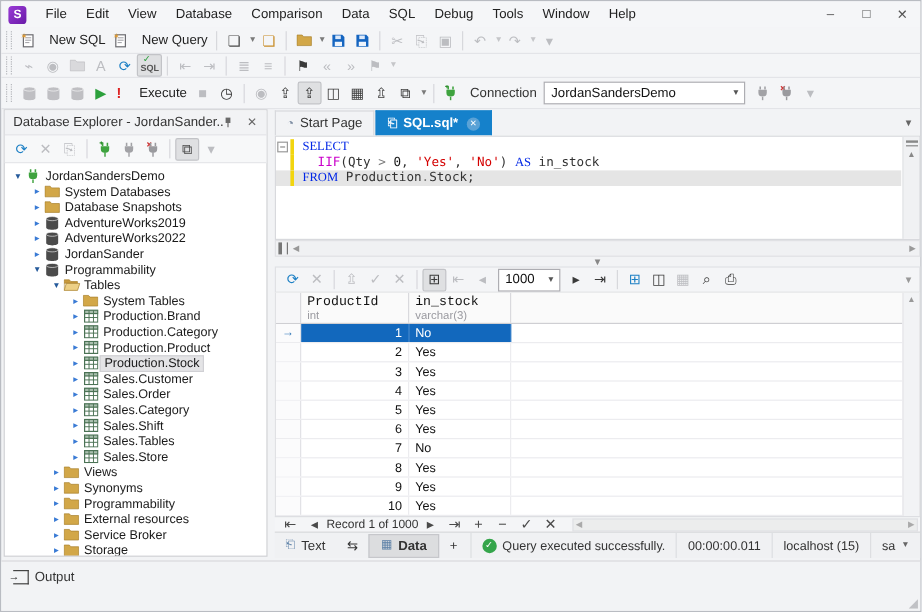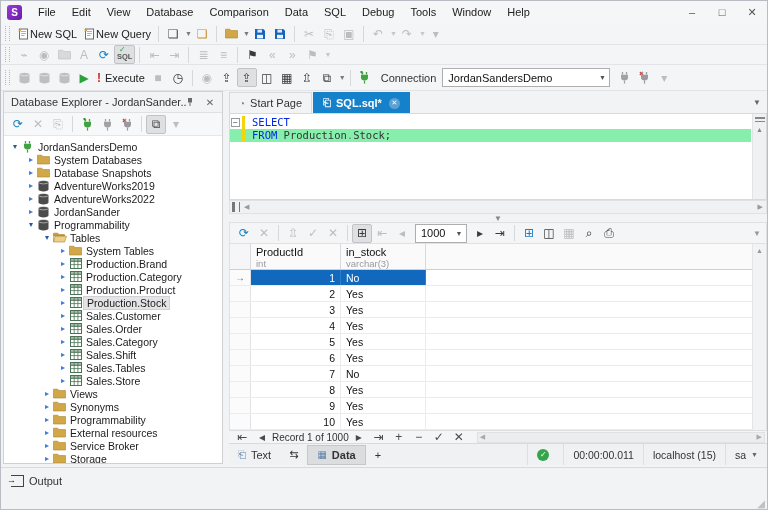--- a/index.html
+++ b/index.html
@@ -15,21 +15,21 @@
   .wc { width:30px; height:21px; display:flex; align-items:center; justify-content:center; color:#555; font-size:11px; }
 
   
   .tbar { position:absolute; left:0; right:0; display:flex; align-items:center; background:#f4f5f7; border-bottom:1px solid #e3e4e8; padding-left:2px; }
   .tb1 { top:22px; height:22px; }
   .tb2 { top:44px; height:20px; }
   .tb3 { top:64px; height:26px; }
   .grip { width:5px; height:15px; margin:0 4px 0 2px; border-left:1px dotted #b6b8bd; border-right:1px dotted #b6b8bd; }
   .tsep { width:1px; height:16px; background:#d7d8dc; margin:0 4px; }
   .tbtn { height:19px; min-width:20px; padding:0 2px; display:flex; align-items:center; justify-content:center; font-size:12px; color:#4a4a4a; border:1px solid transparent; border-radius:2px; position:relative; }
-  .tbtn .lbl { font-size:11px; margin-left:0; color:#222; }
+  .tbtn .lbl { font-size:11px; margin-left:11px; color:#222; }
   .tbtn.dis { color:#bcbdc1; }
   .tbtn.blue { color:#1b7fc4; }
   .tbtn.green { color:#2ca03c; }
   .tbtn.dark { color:#3a3a3a; }
   .tbtn.amber { color:#c98f2d; }
   .tbtn.pr { background:#dfe0e2; border-color:#c2c3c7; }
   .caret { font-size:7px; color:#7a7a7a; margin-left:2px; }
   .caret.dis { color:#c5c6c9; }
   .bang { color:#d22; font-weight:bold; margin-right:4px; font-size:12px; }
   .combo { height:19px; background:#fff; border:1px solid #adadb2; display:flex; align-items:center; font-size:11px; padding-left:5px; color:#111; }
@@ -60,41 +60,41 @@
   .etab { height:21px; display:flex; align-items:center; padding:0 9px; font-size:11px; color:#333; background:#f2f3f5; border:1px solid #d8d9dd; border-bottom:none; margin-right:1px; }
   .etab.active { background:#1581cb; color:#fff; border-color:#1581cb; font-weight:bold; }
   .etab .ticn { margin-right:5px; font-size:10px; color:#7a8aa0; }
   .etab.active .ticn { color:#eaf3fb; }
   .etab .closex { margin-left:7px; width:11px; height:11px; border-radius:50%; background:#5aa2d6; color:#fff; font-size:7px; display:flex; align-items:center; justify-content:center; }
   .tab-overflow { margin-left:auto; margin-right:6px; color:#666; font-size:8px; align-self:center; }
 
   .editor { position:absolute; left:0; right:0; top:22px; height:87px; background:#fff; border:1px solid #d8d9dd; }
   .code { position:absolute; left:0; top:2px; right:15px; font-family:"DejaVu Sans Mono","Liberation Mono",monospace; font-size:10.5px; line-height:13px; }
   .cline { position:relative; height:13px; white-space:pre; padding-left:22px; }
-  .cline.cur { background:#86efac; }
+  .cline.cur { background:#e5e5e5; }
   .changebar { position:absolute; left:12px; top:0; bottom:0; width:3px; background:#f2d50f; }
   .foldbox { position:absolute; left:1px; top:2px; width:9px; height:9px; border:1px solid #9a9a9a; background:#fff; color:#555; font-size:8px; line-height:7px; text-align:center; }
-  .tok-kw { color:#0026e6; } .tok-fn { color:#ca00ca; } .tok-str { color:#d40000; } .tok-op { color:#7a7a7a; } .tok-num { color:#1a1a1a; }
+  .tok-kw { color:#0026e6;font-family:Liberation Serif, serif; } .tok-fn { color:#ca00ca; } .tok-str { color:#d40000; } .tok-op { color:#7a7a7a; } .tok-num { color:#1a1a1a; }
   .evscroll { position:absolute; right:0; top:0; bottom:0; width:14px; background:#f0f1f3; border-left:1px solid #e2e3e6; display:flex; flex-direction:column; align-items:center; }
   .evscroll .splith { width:10px; height:5px; border-top:2px solid #888; border-bottom:1px solid #888; margin:3px 0 4px; }
   .evscroll .arr { font-size:7px; color:#888; }
   .ehscroll { position:absolute; left:0; right:0; top:109px; height:14px; background:#f0f1f3; border:1px solid #e0e1e4; display:flex; align-items:center; }
   .ehscroll .hsplit { width:8px; height:10px; border-left:3px solid #777; border-right:1px solid #777; margin:0 4px 0 2px; }
   .ehscroll .arr { font-size:7px; color:#999; }
   .ehscroll .arr.r { margin-left:auto; margin-right:3px; }
   .vsplit { position:absolute; left:0; right:0; top:123px; height:8px; display:flex; align-items:center; justify-content:center; color:#888; font-size:8px; }
 
   .rtoolbar { position:absolute; left:0; right:0; top:131px; height:22px; background:#f4f5f7; border:1px solid #e0e1e4; display:flex; align-items:center; padding-left:4px; }
   .rtb-more { margin-left:auto; margin-right:5px; color:#999; font-size:8px; }
 
   .gridarea { position:absolute; left:0; right:0; top:153px; bottom:35px; background:#fff; border-left:1px solid #e0e1e4; border-right:1px solid #e0e1e4; overflow:hidden; }
   .ghead { position:absolute; left:0; right:14px; top:0; height:26px; background:#fafafa; border-bottom:1px solid #cfcfd3; display:flex; }
   .gcorner { width:21px; border-right:1px solid #d9d9dd; background:#f6f6f8; flex:none; }
   .gcol { border-right:1px solid #d9d9dd; padding:2px 5px 0; }
-  .gcol .cn { color:#111; font-size:11px; }
+  .gcol .cn { color:#111; font-size:11px;font-family:Liberation Mono, monospace; }
   .gcol .ct { color:#9a9aa0; font-size:9.5px; }
   .gcol.c1 { width:90px; } .gcol.c2 { width:85px; }
   .grows { position:absolute; left:0; right:14px; top:26px; bottom:0; }
   .grow { height:16px; display:flex; border-bottom:1px solid #ececef; font-size:10.5px; }
   .grow .gut { width:21px; flex:none; border-right:1px solid #e2e2e6; background:#fbfbfc; color:#2e75b6; font-size:10px; display:flex; align-items:center; justify-content:center; }
   .grow .cell { padding:1px 5px; display:flex; align-items:center; border-right:1px solid #ececef; color:#111; }
   .grow .cell.c1 { width:90px; justify-content:flex-end; }
   .grow .cell.c2 { width:85px; }
   .grow.sel .cell { background:#1268bd; color:#fff; border-right-color:#2f7bc7; }
   .gvscroll { position:absolute; right:0; top:0; bottom:0; width:14px; background:#f2f3f5; border-left:1px solid #e4e5e8; text-align:center; }
@@ -722,20 +722,21 @@
         <span class="ticn">⎗</span>
         <span>SQL.sql*</span>
         <span class="closex">✕</span>
       </div>
       <span class="tab-overflow">▼</span>
     </div>
 
     <div class="editor">
       <div class="code" id="code">
           <div class="cline"><span class="changebar"></span><span class="foldbox">−</span><span class="tok-kw">SELECT</span></div>
+          <div class="cline"><span class="changebar"></span><span>  </span><span class="tok-fn">IIF</span><span>(Qty </span><span class="tok-op">&gt;</span><span> </span><span class="tok-num">0</span><span>, </span><span class="tok-str">'Yes'</span><span>, </span><span class="tok-str">'No'</span><span>) </span><span class="tok-kw">AS</span><span> in_stock</span></div>
           <div class="cline cur"><span class="changebar"></span><span class="tok-kw">FROM</span><span> Production</span><span class="tok-op">.</span><span>Stock</span><span>;</span></div>
         </div>
       <div class="evscroll">
         <div class="splith"></div>
         <span class="arr">▲</span>
       </div>
     </div>
     <div class="ehscroll">
       <div class="hsplit"></div>
       <span class="arr">◀</span>
@@ -913,20 +914,21 @@
       </div>
       <div class="btab">⇆</div>
       <div class="btab active">
         <span class="bicn">▦</span>
         <span>Data</span>
       </div>
       <div class="btab">+</div>
       <div class="statusright">
         <div class="sseg">
           <span class="okdot">✓</span>
+          <span>Query executed successfully.</span>
         </div>
         <div class="sseg">00:00:00.011</div>
         <div class="sseg">localhost (15)</div>
         <div class="sseg">
           <span>sa</span>
           <span class="dd">▼</span>
         </div>
       </div>
     </div>
   </div>

